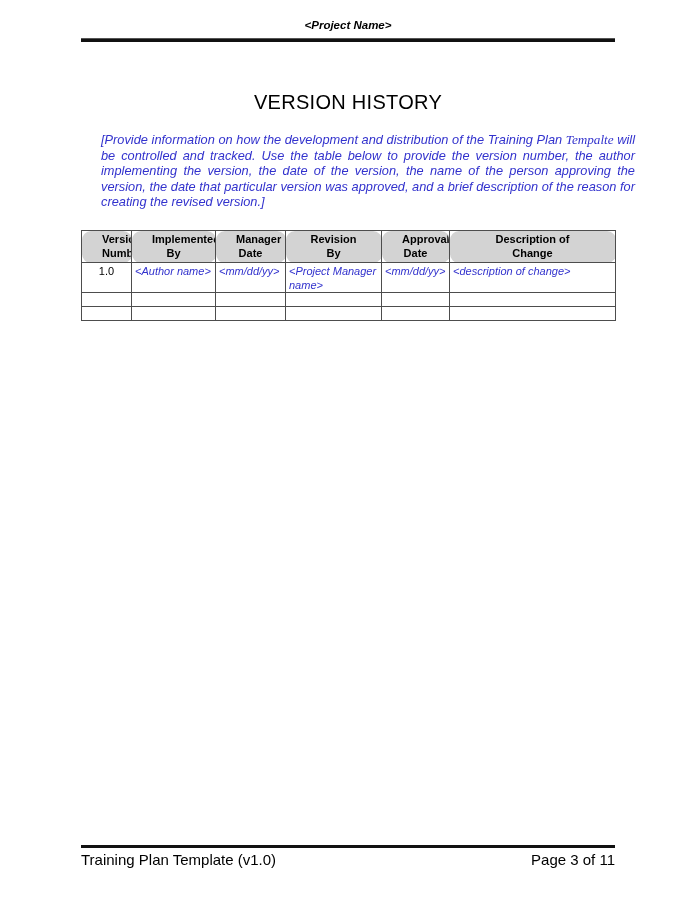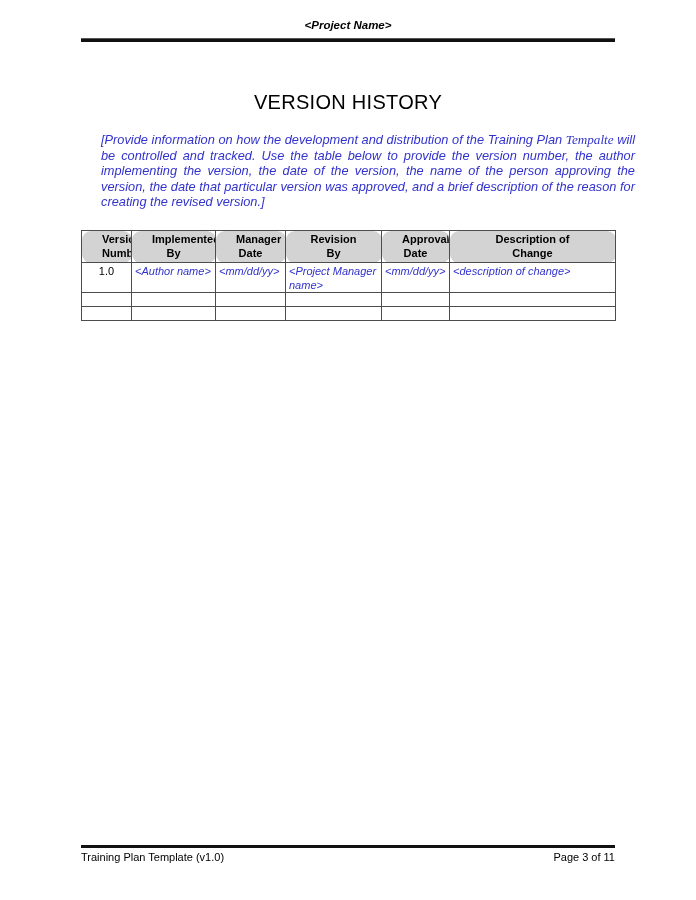--- a/index.html
+++ b/index.html
@@ -52,21 +52,21 @@
   .vh-table td.ver { text-align: center; color: #000000; font-style: normal; }
   .vh-table td.blue { color: #3232cd; font-style: italic; margin-top: 44px; }
 
   
   .ftr-rule {
     position: absolute; top: 845px; left: 81px; width: 534px; height: 3px;
     background: #111111;
   }
   .ftr-row {
     position: absolute; top: 851px; left: 81px; width: 534px;
-    font-size: 11px;
+    font-size: 15px;
   }
   .ftr-left { float: left; }
   .ftr-right { float: right; }
   .ftr-disclaimer {
     position: absolute; top: 864px; left: 81px; width: 534px;
     text-align: center; font-size: 11px; font-style: italic; color: #3232cd;
   }
 </style>
 </head>
 <body>

